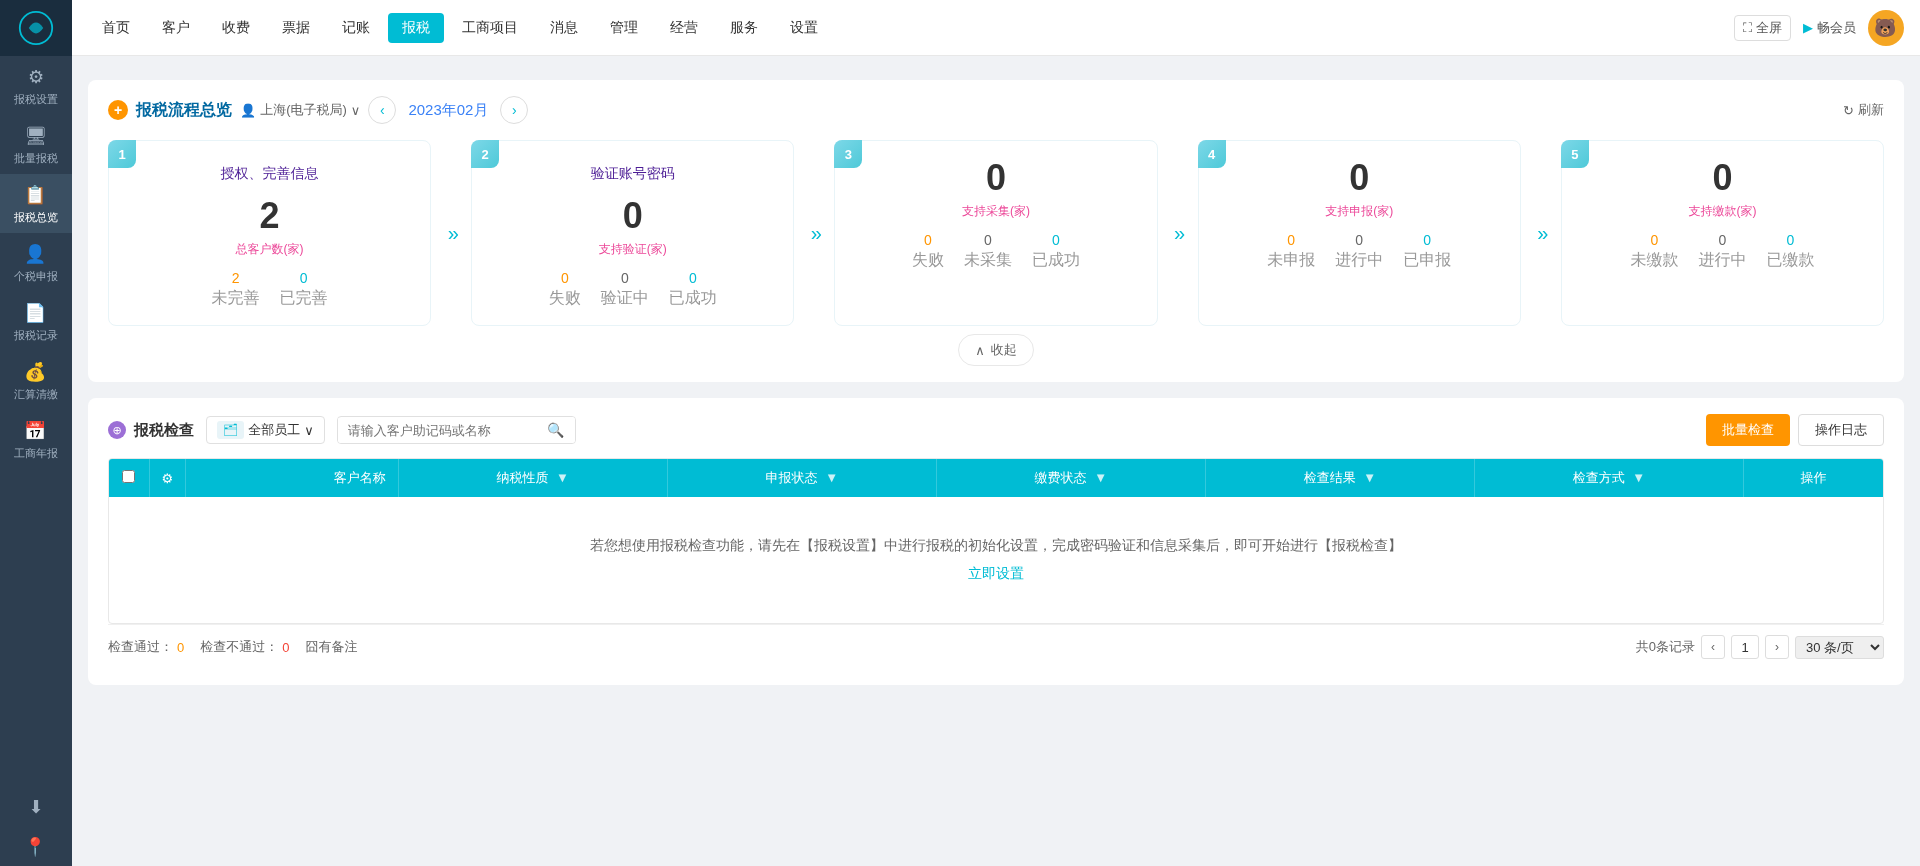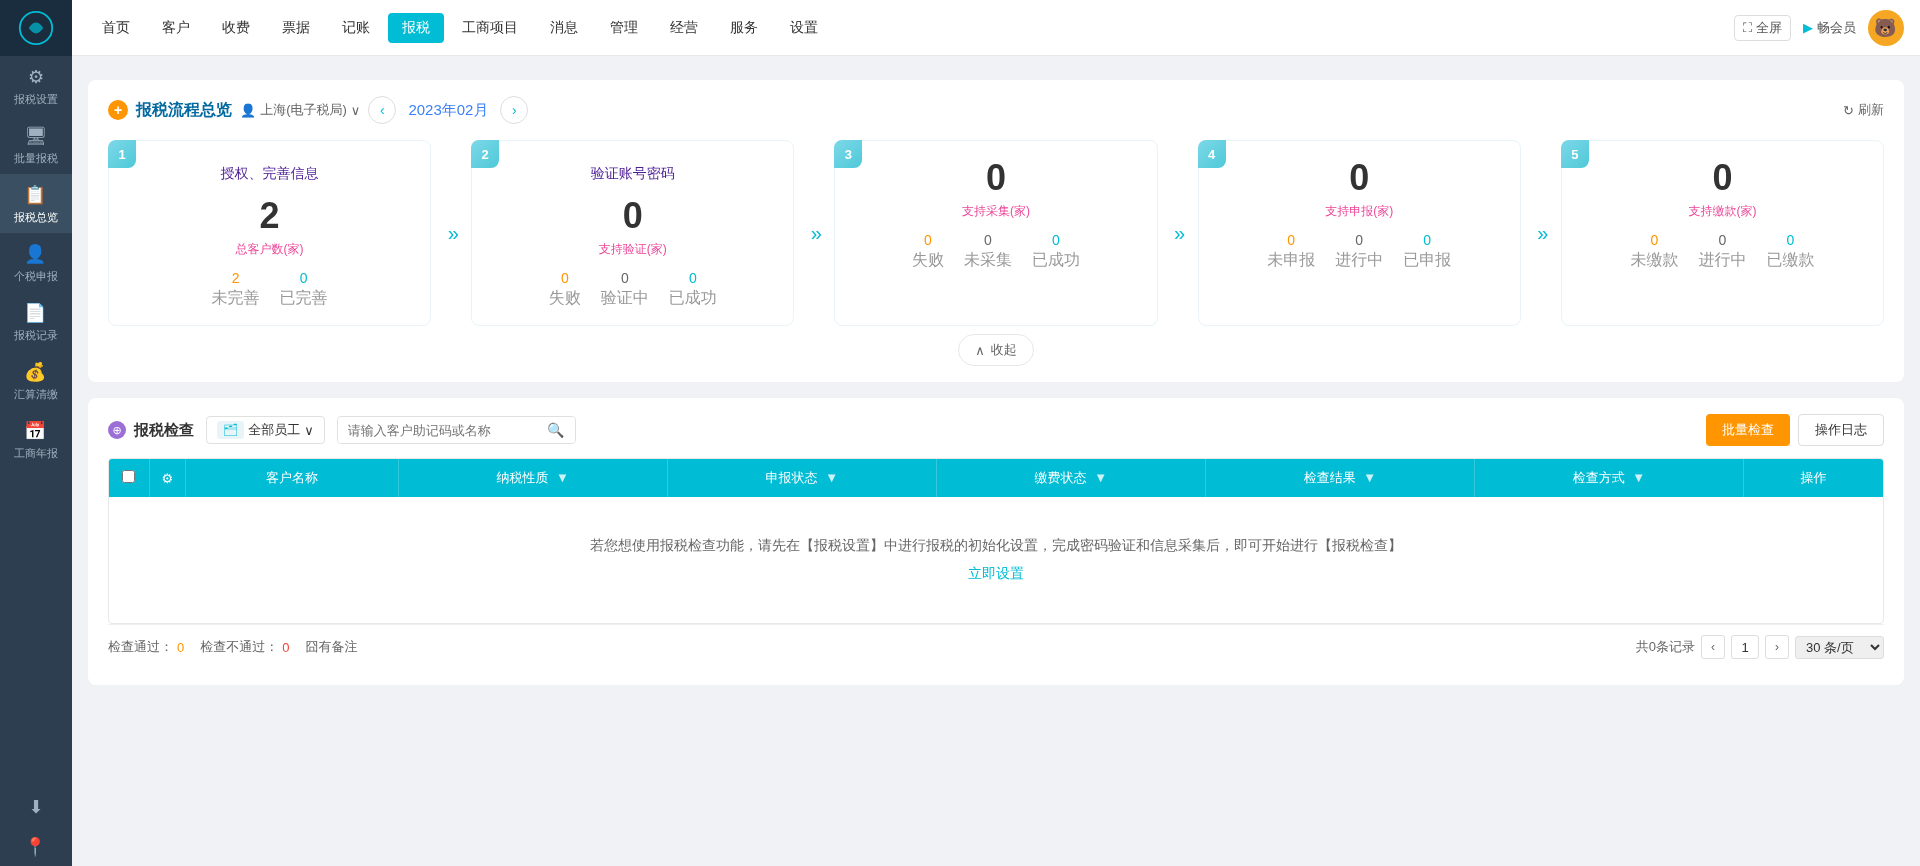--- a/index.html
+++ b/index.html
@@ -370,21 +370,21 @@
       color: #fff;
     }
     .table-header th {
       padding: 10px 12px;
       font-size: 13px;
       font-weight: normal;
       text-align: center;
       border-right: 1px solid rgba(255,255,255,0.2);
     }
     .table-header th:last-child { border-right: none; }
-    .table-header th.left { text-align: center; }
+    .table-header th.left { text-align: right; }
     .checkbox-cell {
       width: 40px;
       text-align: center;
     }
     .settings-cell {
       width: 36px;
       text-align: center;
     }
     .filter-icon { color: rgba(255,255,255,0.8); margin-left: 4px; }
     .empty-message {

